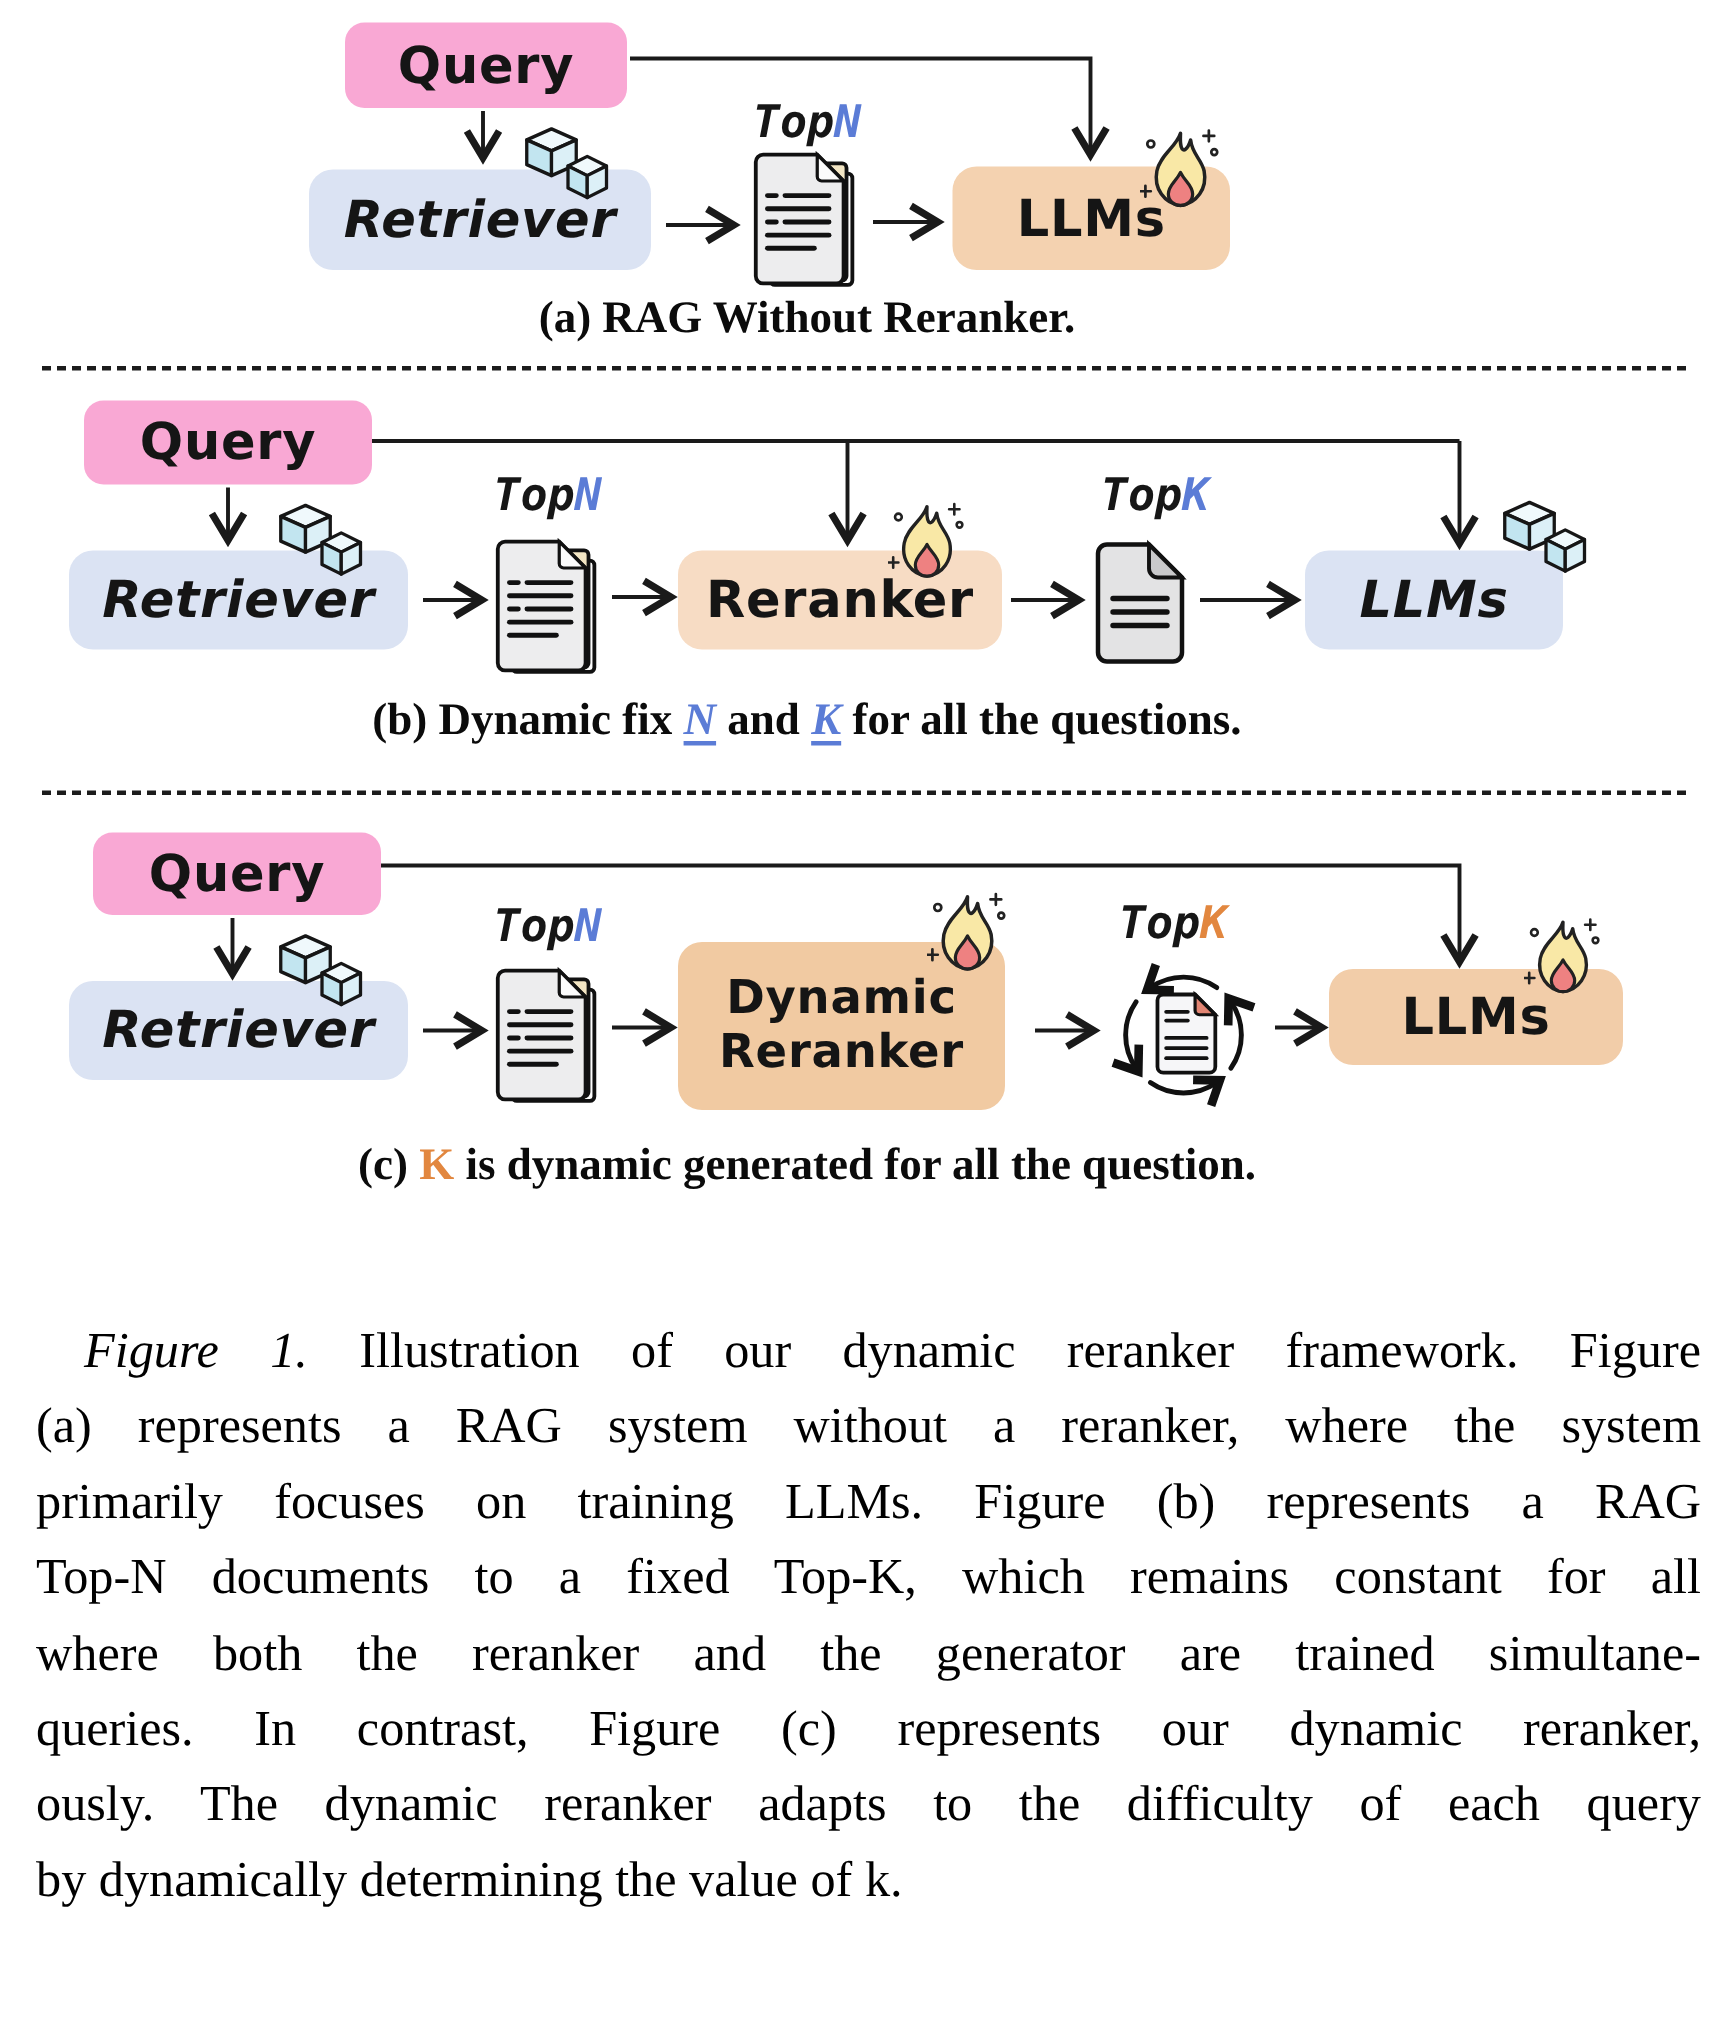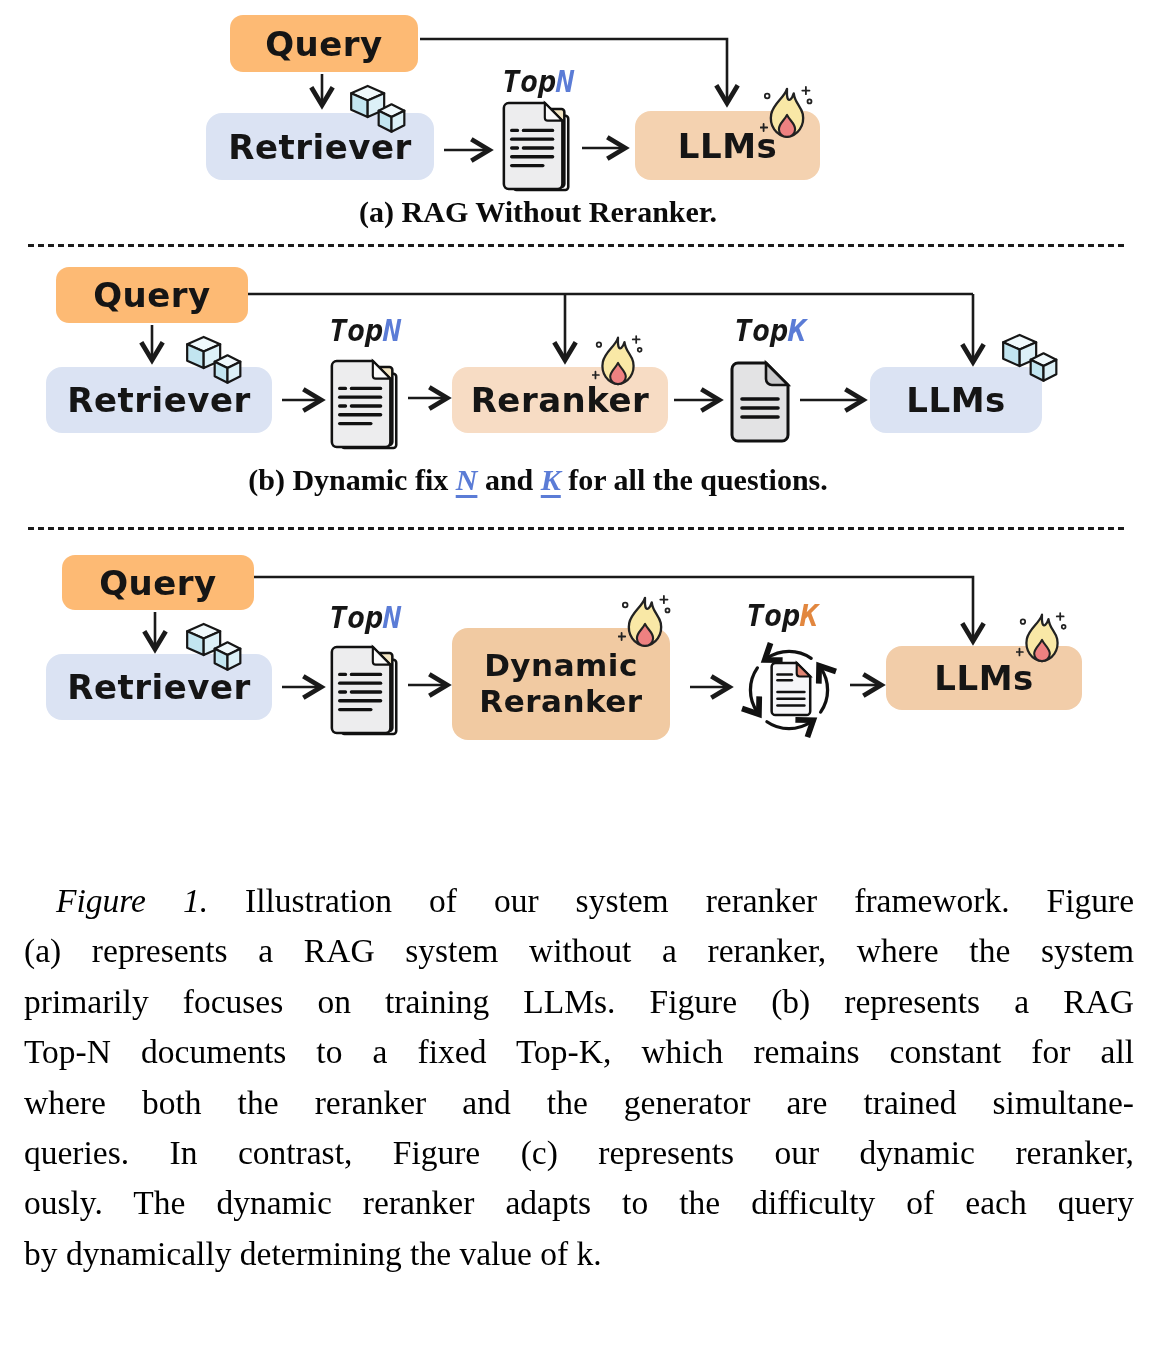--- a/index.html
+++ b/index.html
@@ -7,22 +7,22 @@
        font-family:"Liberation Serif",serif;color:#111;}
   .figure{position:absolute;inset:0;}
   .panel{position:absolute;left:0;width:1156px;}
   #panel-a{top:8px;height:236px;}
   #panel-b{top:255px;height:272px;}
   #panel-c{top:540px;height:272px;}
   .connectors{position:absolute;left:0;top:0;pointer-events:none;}
   .node{position:absolute;display:flex;align-items:center;justify-content:center;
         border-radius:16px;font-family:"DejaVu Sans",sans-serif;font-weight:bold;
         font-size:34px;color:#151515;letter-spacing:.5px;}
-  .node.query{background:#fdba74;border-radius:13px;}
-  .node.blue{background:#dbe3f3;}
+  .node.query{background:#f9a8d4;border-radius:13px;}
+  .node.blue{background:#dbe3f3;font-style:italic;}
   .node.orange{background:#f7dcc4;}
   .node.orange-deep{background:#f1caa2;}
   .node .two-line{text-align:center;line-height:1.15;font-size:31px;}
   .icon{position:absolute;}
   .toplabel{position:absolute;font-family:"DejaVu Sans Mono",monospace;
             font-style:italic;font-weight:bold;font-size:30px;color:#161616;
             white-space:nowrap;transform:translateX(-50%);}
   .toplabel .var-blue{color:#5b7cd6;}
   .toplabel .var-orange{color:#e2873f;}
   .panel-caption{position:absolute;left:0;width:1076px;text-align:center;
@@ -241,24 +241,27 @@
         <use href="#icon-fire"></use>
       </svg>
     <svg class="icon" style="left:326px;top:104px;" width="80" height="94">
         <use href="#icon-docstack"></use>
       </svg>
     <svg class="icon" style="left:735px;top:96px;" width="108" height="108">
         <use href="#icon-cycledoc"></use>
       </svg>
     <div class="toplabel" style="left:365px;top:60px;"><span>Top</span><span class="var-blue">N</span></div>
     <div class="toplabel" style="left:782px;top:58px;"><span>Top</span><span class="var-orange">K</span></div>
+    <div class="panel-caption" style="top:220px;">
+      <span>(c) </span><span class="k-orange">K</span><span> is dynamic generated for all the question.</span>
+    </div>
   </div>
 
   <div class="fig-caption">
-    <div class="cap-line"><span class="cap-label">Figure 1.</span> <span>Illustration of our system reranker framework. Figure</span></div>
+    <div class="cap-line"><span class="cap-label">Figure 1.</span> <span>Illustration of our dynamic reranker framework. Figure</span></div>
     <div class="cap-line">(a) represents a RAG system without a reranker, where the system</div>
     <div class="cap-line">primarily focuses on training LLMs. Figure (b) represents a RAG</div>
     <div class="cap-line">Top-N documents to a fixed Top-K, which remains constant for all</div>
     <div class="cap-line">where both the reranker and the generator are trained simultane-</div>
     <div class="cap-line">queries. In contrast, Figure (c) represents our dynamic reranker,</div>
     <div class="cap-line">ously. The dynamic reranker adapts to the difficulty of each query</div>
     <div class="cap-line last">by dynamically determining the value of k.</div>
   </div>
 
 </div>

